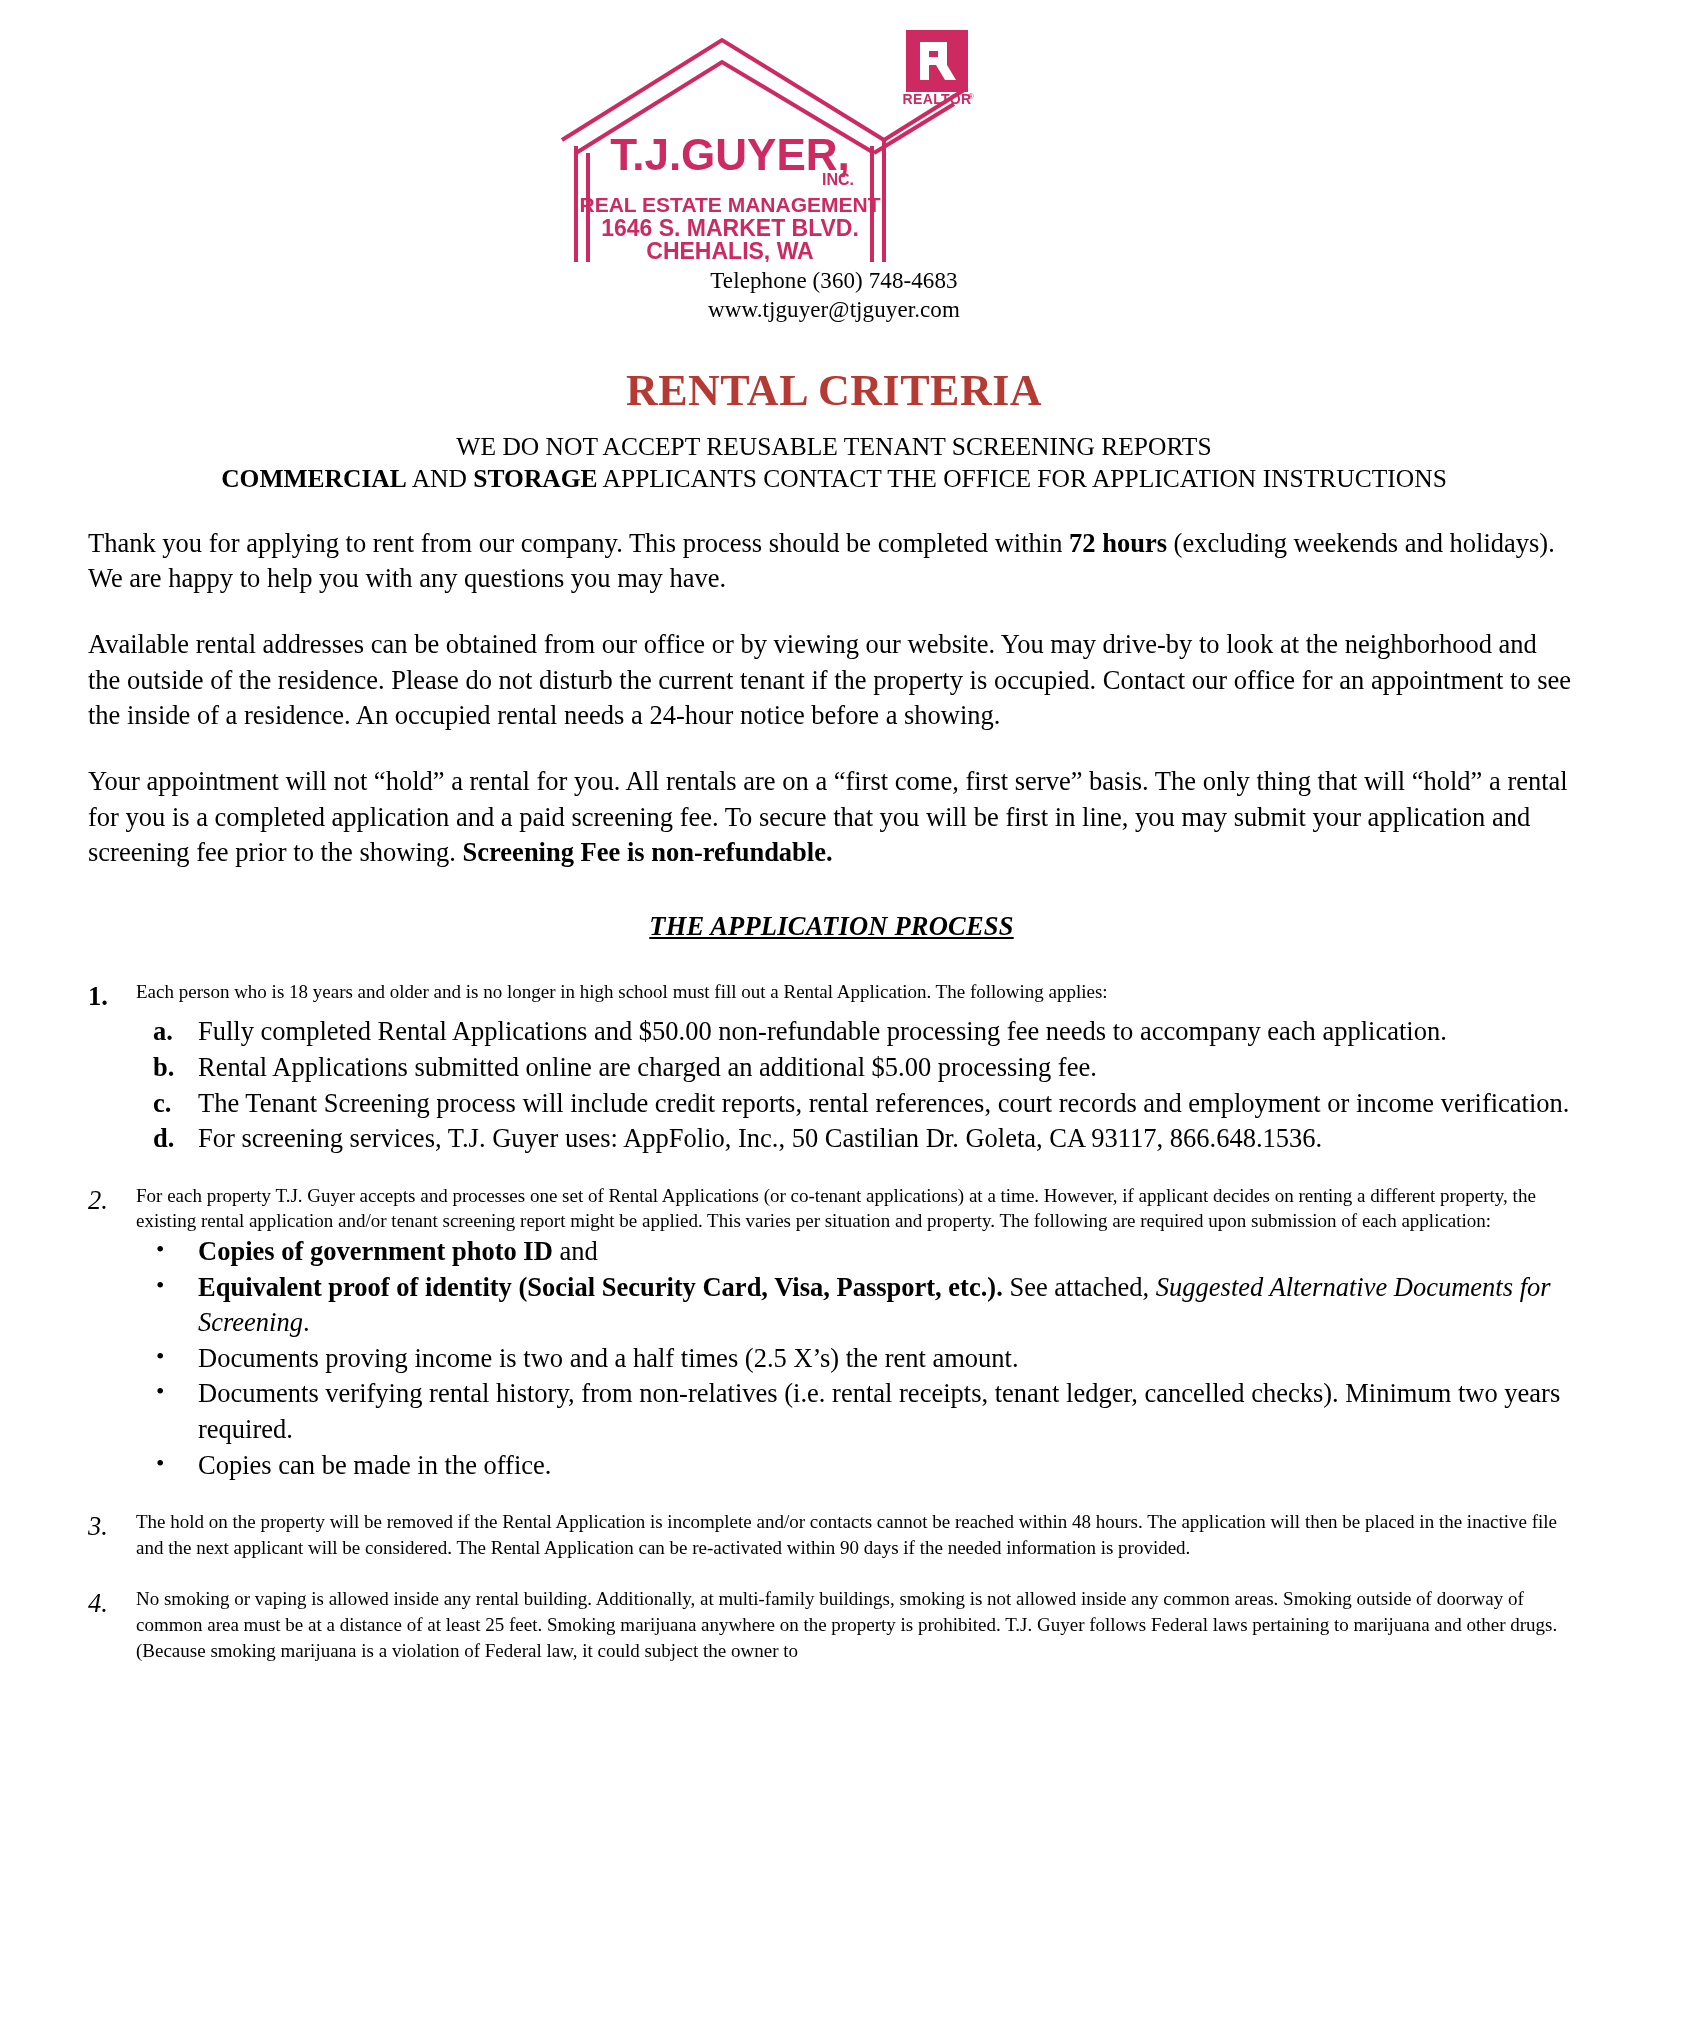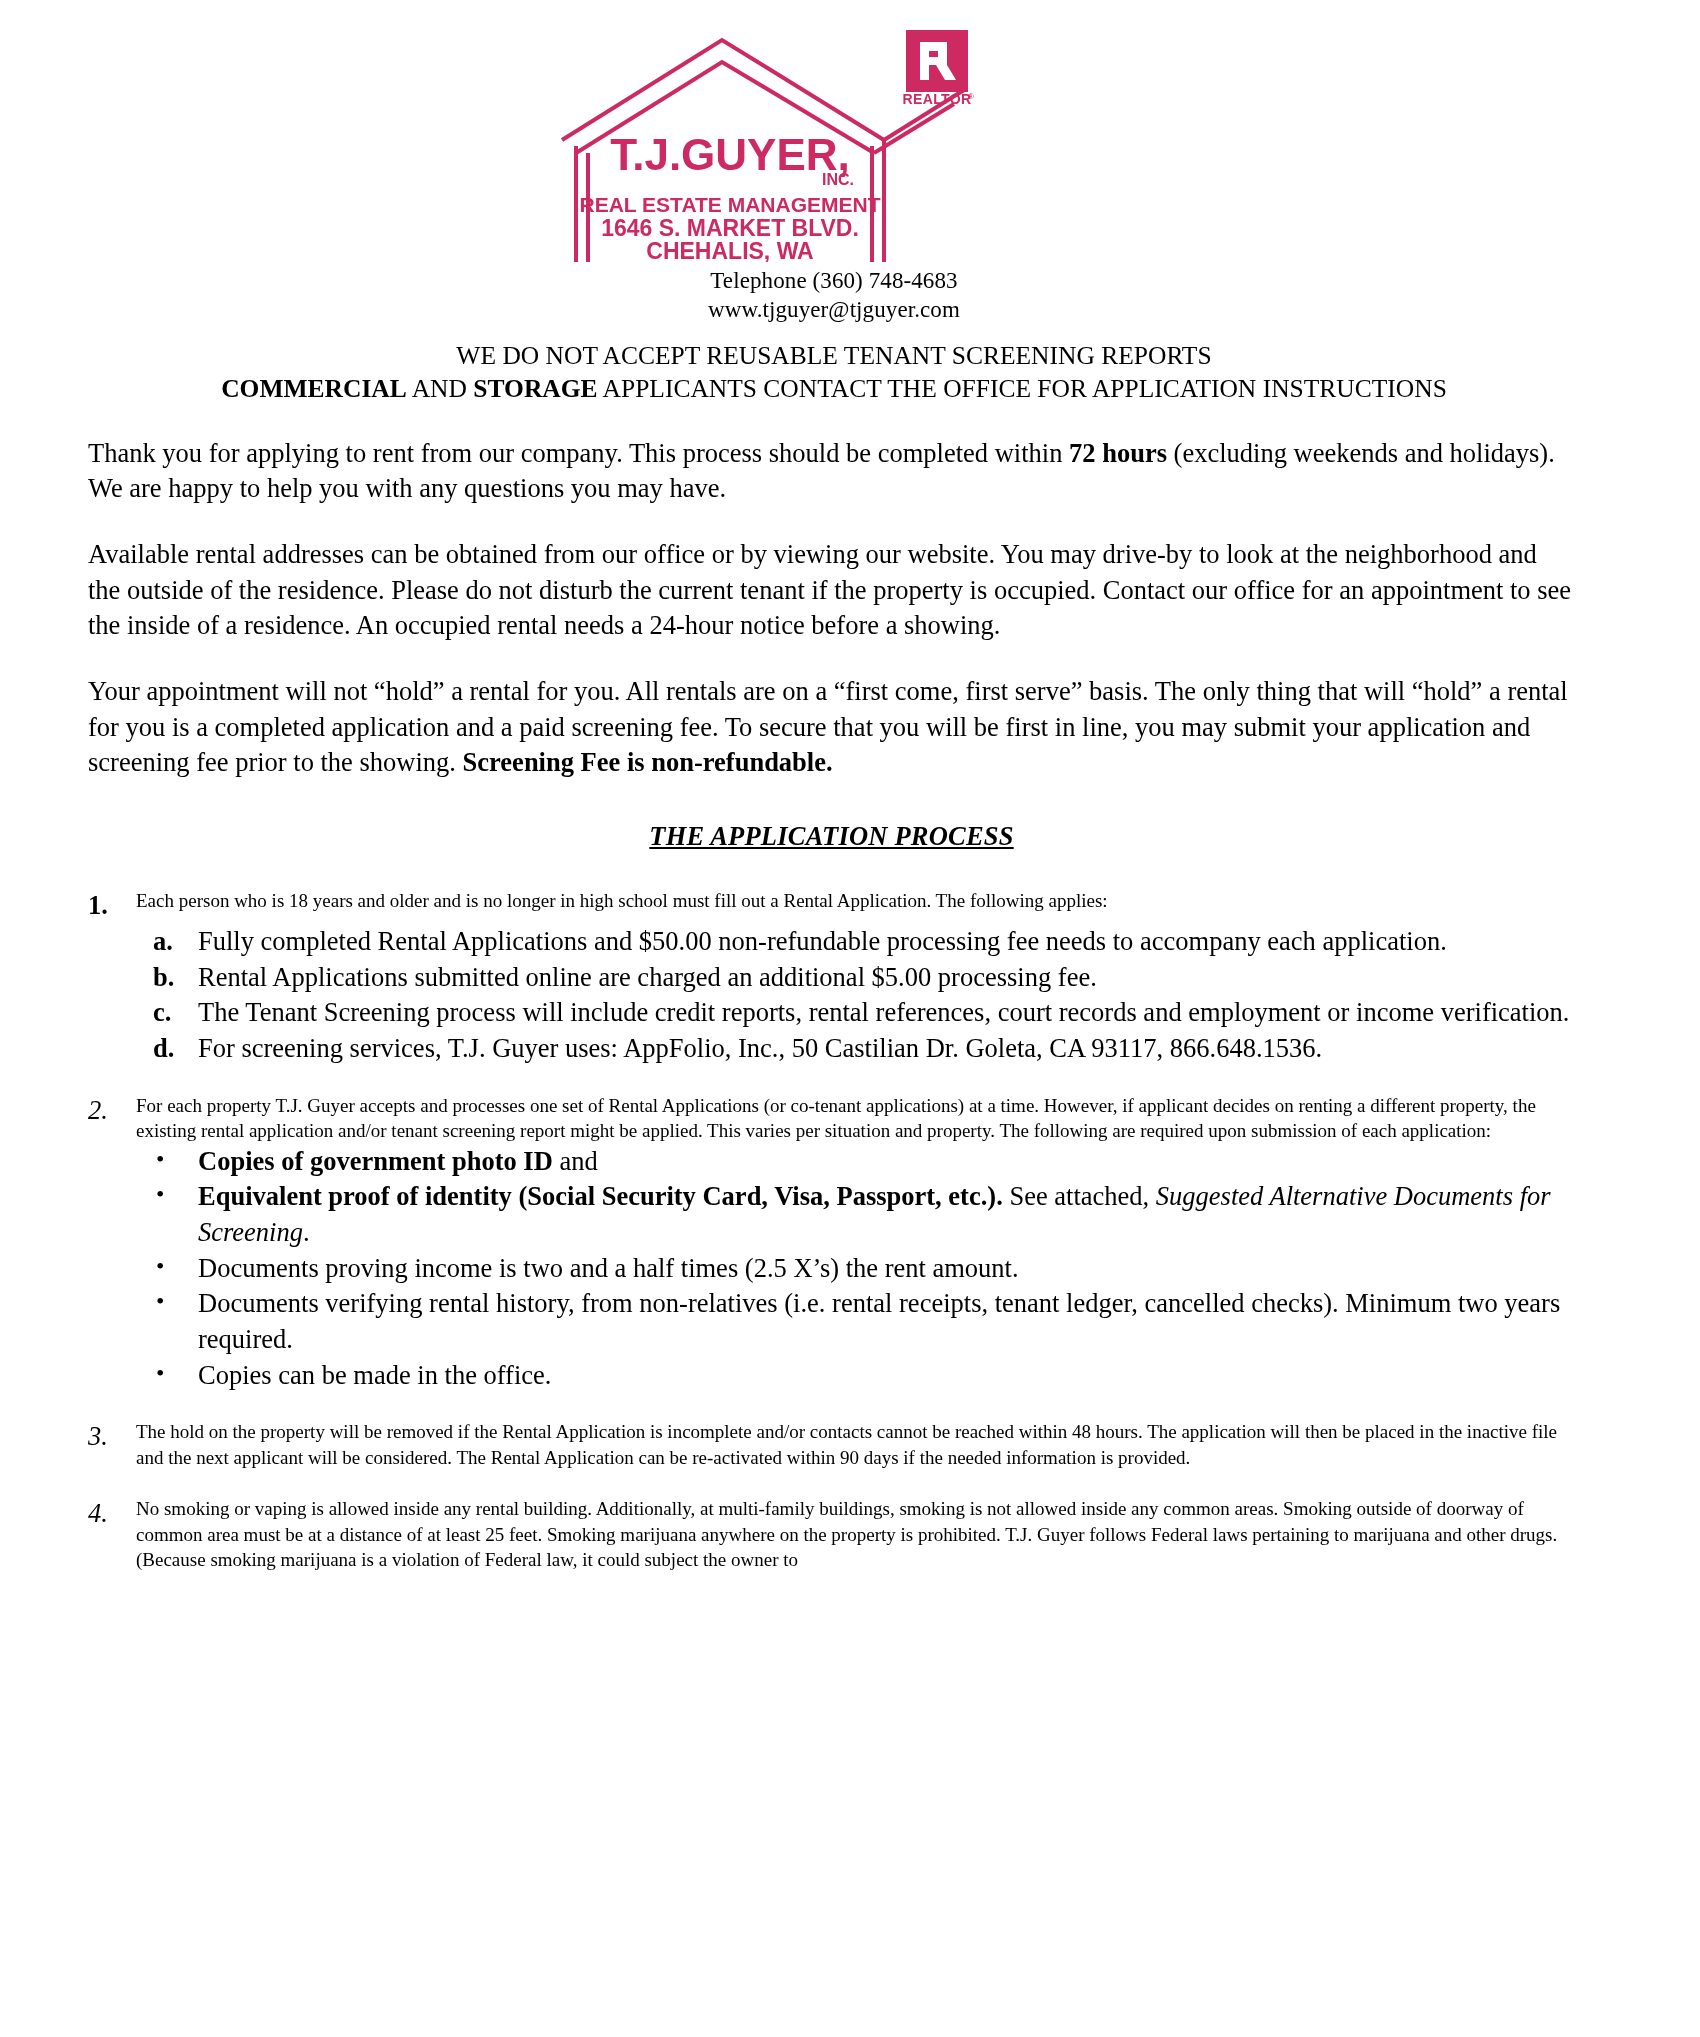--- a/index.html
+++ b/index.html
@@ -212,20 +212,21 @@
         <text x="176" y="237" font-family="Liberation Sans, sans-serif" font-size="23" font-weight="bold" fill="#cc2a60" text-anchor="middle">CHEHALIS, WA</text>
       </svg>
     </div>
 
     <div class="contact-block">
       <span class="contact-line">Telephone (360) 748-4683</span>
       <span class="contact-line">www.tjguyer@tjguyer.com</span>
     </div>
   </div>
 
+  <div class="doc-title">RENTAL CRITERIA</div>
 
   <div class="subtitle">
     <div>WE DO NOT ACCEPT REUSABLE TENANT SCREENING REPORTS</div>
     <div><span class="b">COMMERCIAL</span><span> AND </span><span class="b">STORAGE</span><span> APPLICANTS CONTACT THE OFFICE FOR APPLICATION INSTRUCTIONS</span></div>
   </div>
 
   <div class="body-wrap">
 
     <div class="gap-para"></div>
 

